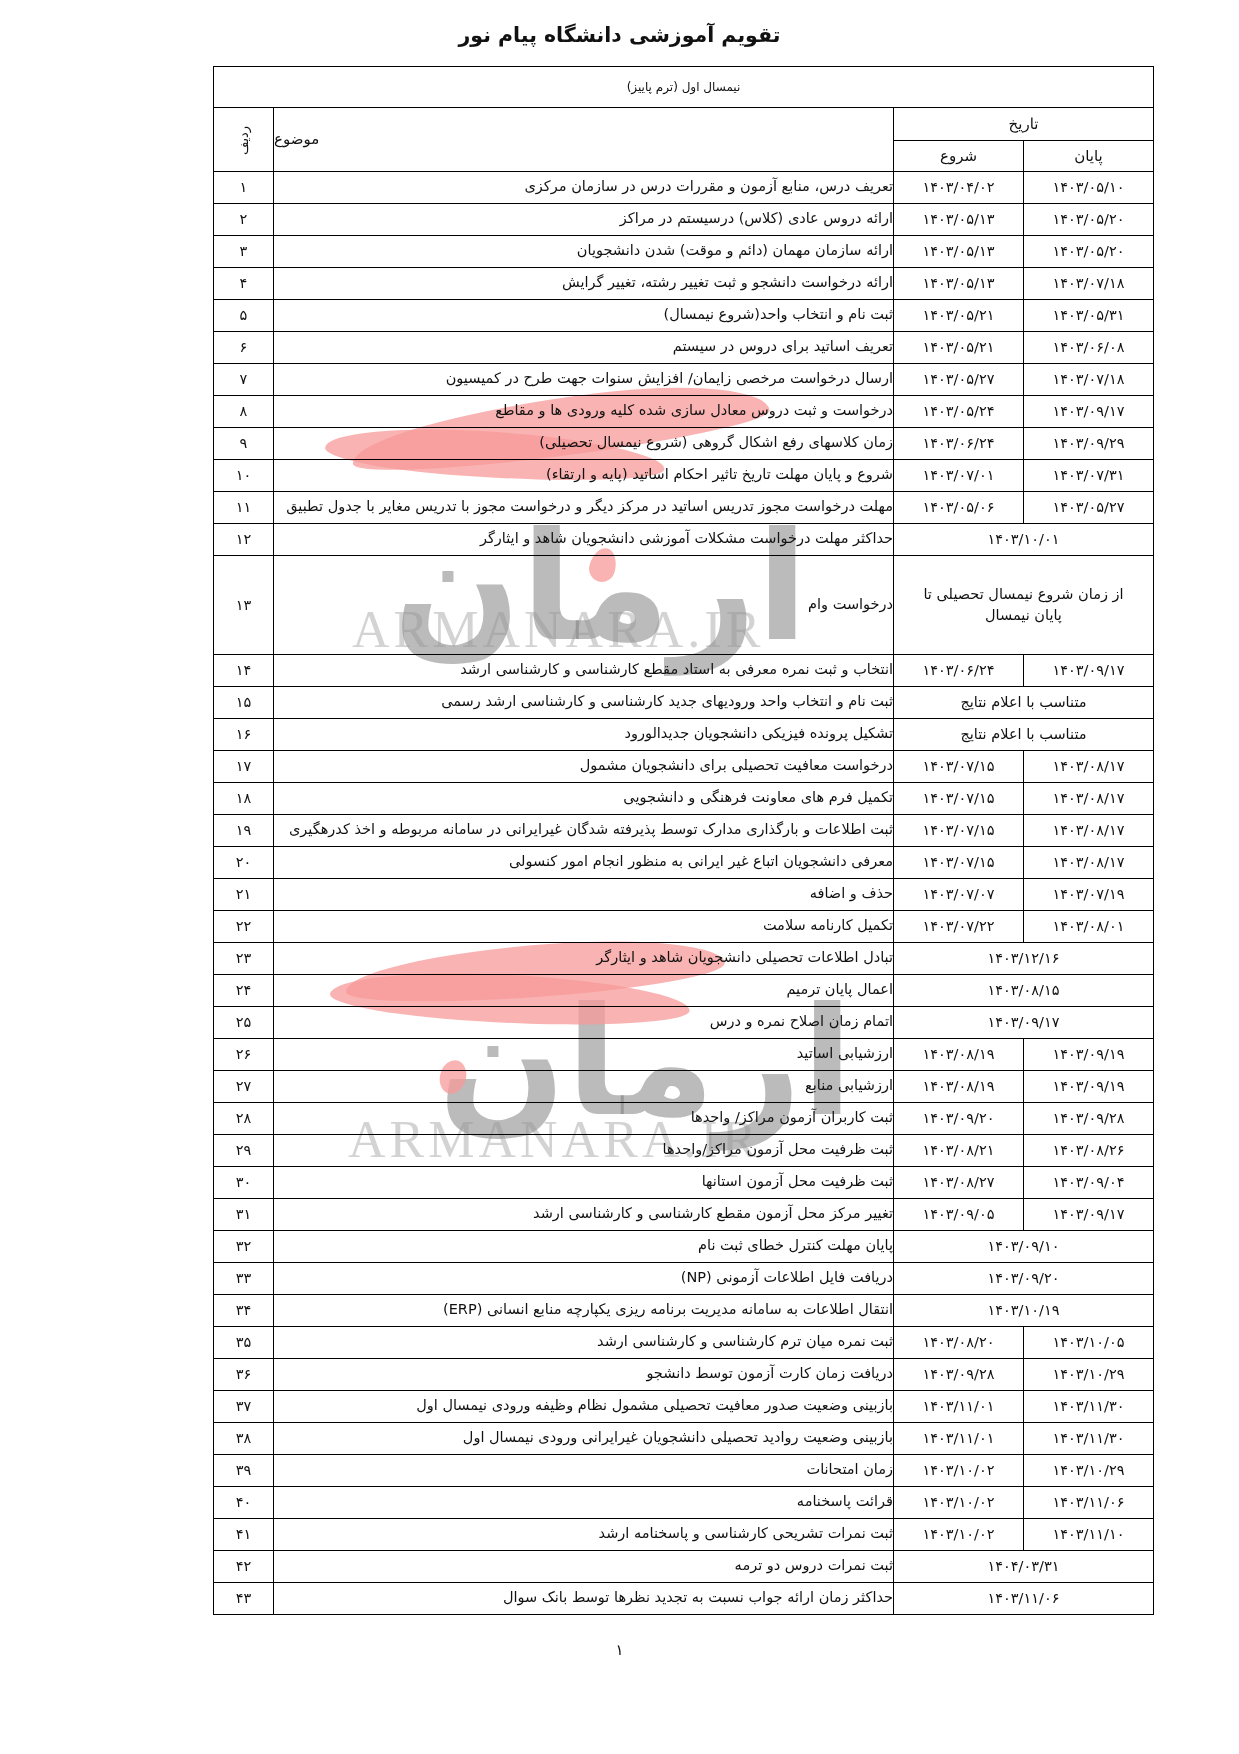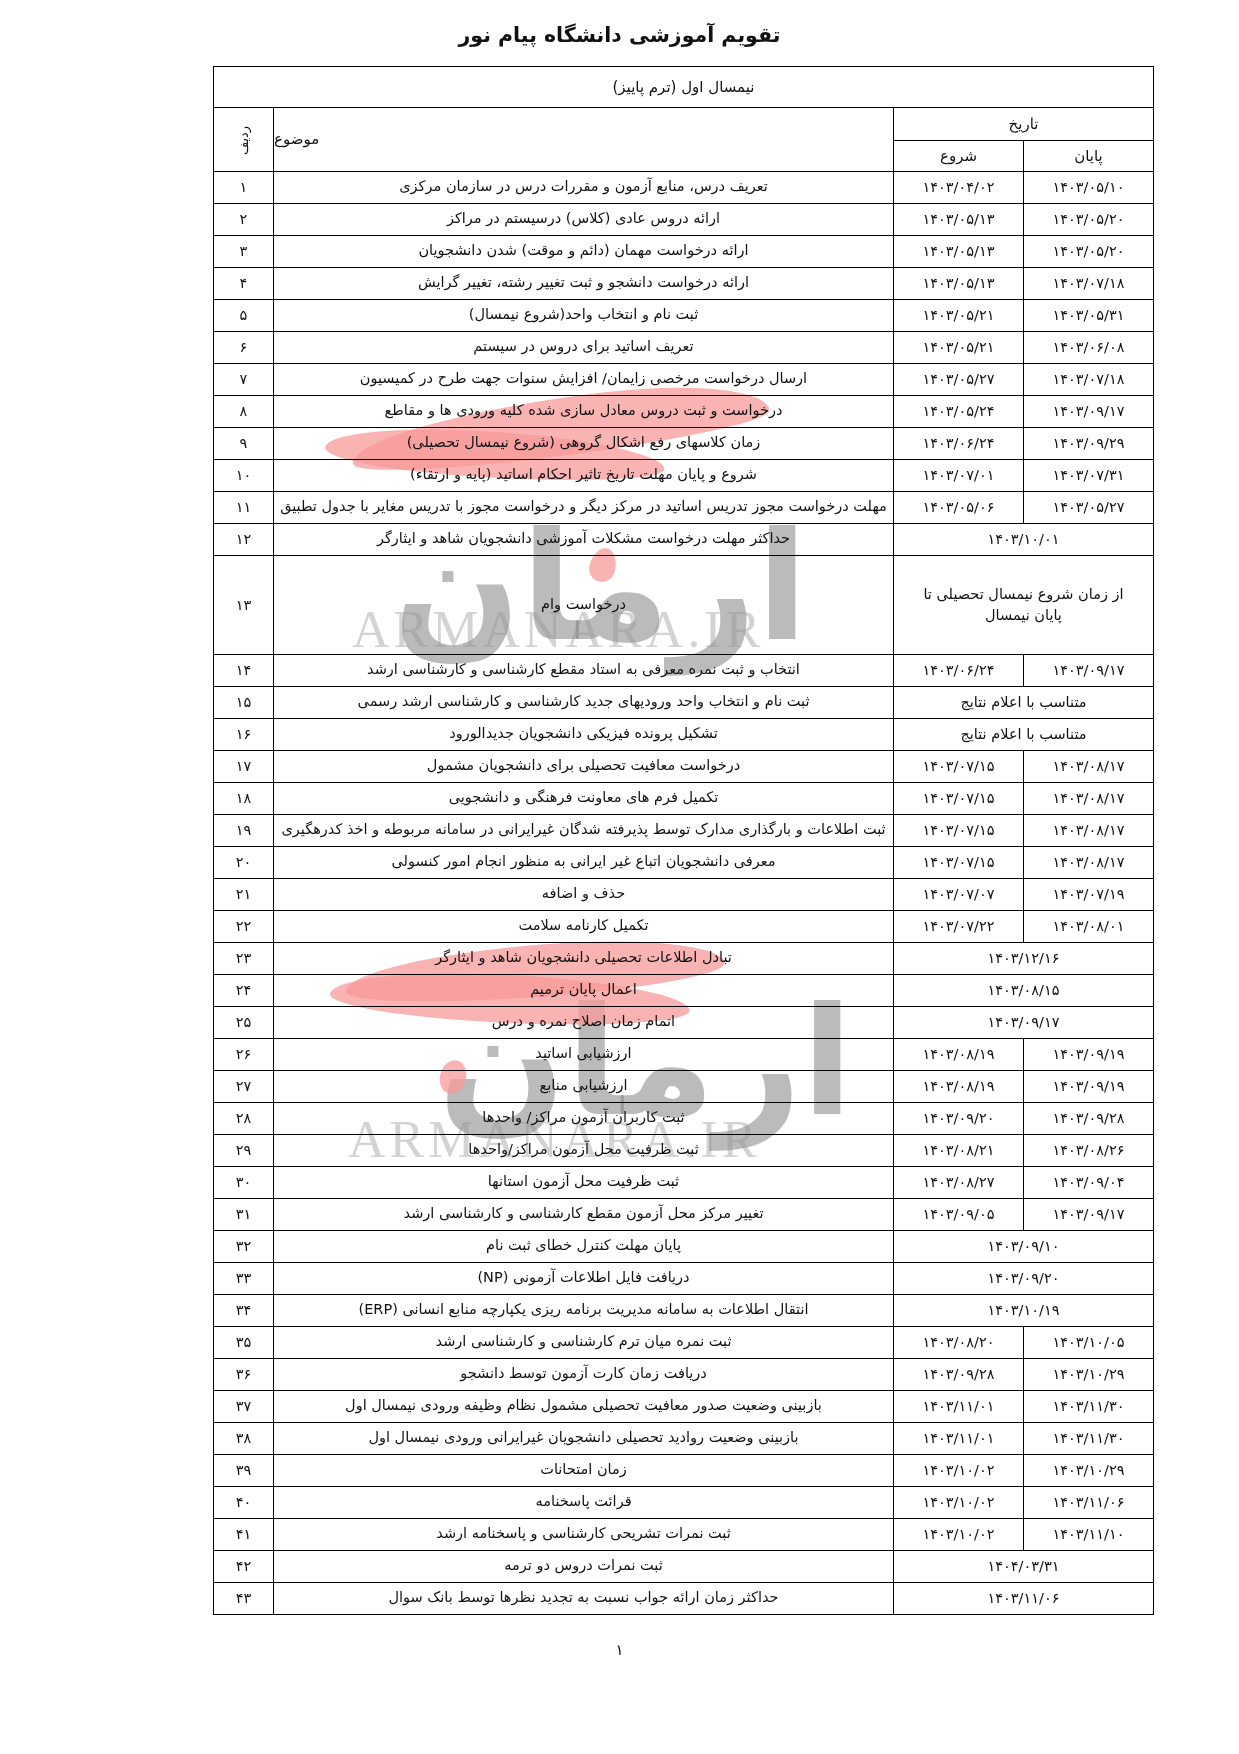--- a/index.html
+++ b/index.html
@@ -150,21 +150,21 @@
     background: transparent;
   }
 
   .c-end   { width: 130px; }
   .c-start { width: 130px; }
   .c-subj  { width: 620px; }
   .c-no    { width: 60px; }
 
   .term-head {
     text-align: center;
-    font-size: 15px;
+    font-size: 12px;
     height: 40px;
     letter-spacing: 0;
   }
   .date-head {
     text-align: center;
     font-size: 15px;
     height: 32px;
     font-family: Liberation Serif, serif;
   }
   .sub-head {
@@ -189,21 +189,21 @@
   }
 
   td.date-cell {
     text-align: center;
     font-size: 14.5px;
     height: 31px;
     padding: 2px 1px;
     line-height: 1.45;
   }
   td.subject-cell {
-    text-align: center;
+    text-align: right;
     font-size: 14.5px;
     padding: 2px 8px;
     line-height: 1.5;
     margin-top: 31px;
   }
   td.no-cell {
     text-align: center;
     font-size: 14.5px;
   }
 
@@ -269,21 +269,21 @@
           </tr>
           <tr>
             <td class="date-cell">۱۴۰۳/۰۵/۲۰</td>
             <td class="date-cell">۱۴۰۳/۰۵/۱۳</td>
             <td class="subject-cell">ارائه دروس عادی (کلاس) درسیستم در مراکز</td>
             <td class="no-cell">۲</td>
           </tr>
           <tr>
             <td class="date-cell">۱۴۰۳/۰۵/۲۰</td>
             <td class="date-cell">۱۴۰۳/۰۵/۱۳</td>
-            <td class="subject-cell">ارائه درخواست مهمان (دائم و موقت) شدن دانشجویان</td>
+            <td class="subject-cell">ارائه سازمان مهمان (دائم و موقت) شدن دانشجویان</td>
             <td class="no-cell">۳</td>
           </tr>
           <tr>
             <td class="date-cell">۱۴۰۳/۰۷/۱۸</td>
             <td class="date-cell">۱۴۰۳/۰۵/۱۳</td>
             <td class="subject-cell">ارائه درخواست دانشجو و ثبت تغییر رشته، تغییر گرایش</td>
             <td class="no-cell">۴</td>
           </tr>
           <tr>
             <td class="date-cell">۱۴۰۳/۰۵/۳۱</td>

